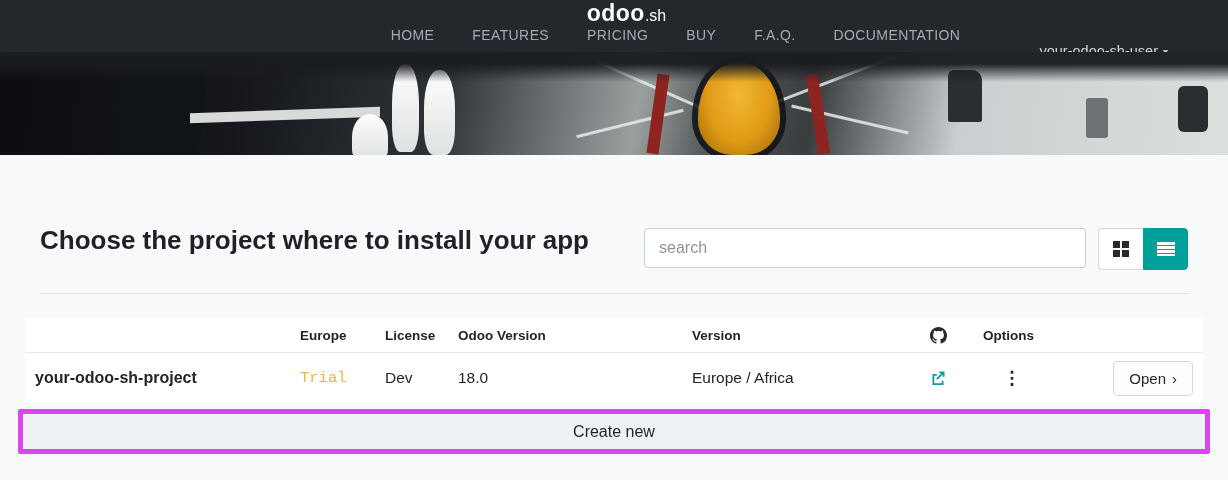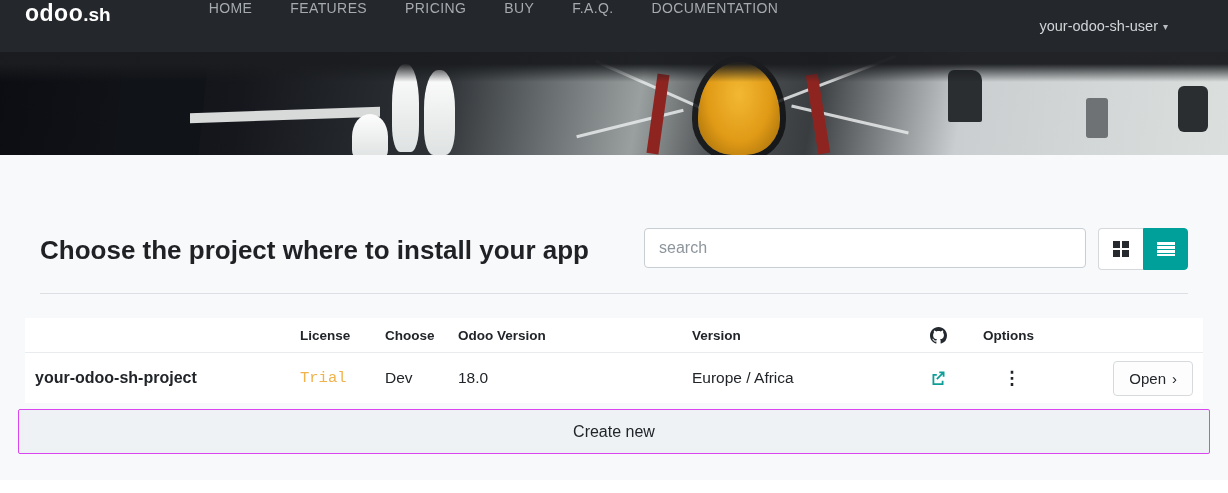--- a/index.html
+++ b/index.html
@@ -1,22 +1,22 @@
 <!DOCTYPE html>
 <html><head>
 <meta charset="utf-8">
 <style>
   * { margin:0; padding:0; box-sizing:border-box; }
   html,body { width:1228px; height:493px; overflow:hidden; background:#fff;
               font-family:"Liberation Sans", sans-serif; }
 
   
-  .navbar { height:52px; background:#24272c; display:flex; padding:0 0 0 25px; }
+  .navbar { height:52px; background:#24272c; display:flex; align-items:center; padding:0 0 0 25px;flex-direction:column; }
   .logo { color:#fff; font-weight:800; font-size:23px; letter-spacing:.5px; cursor:pointer; display:flex; align-items:baseline; }
-  .logo .suffix { font-size:19px; font-weight:700; letter-spacing:0; }
+  .logo .suffix { font-size:16px; font-weight:400; letter-spacing:0; }
   .nav-links { display:flex; gap:38px; margin-left:98px; list-style:none; }
   .nav-links li { color:#a6abb0; font-size:14px; letter-spacing:.4px; cursor:pointer; white-space:nowrap; }
   .nav-user { margin-left:auto; margin-right:60px; color:#d2d5d7; font-size:14.5px; cursor:pointer; display:flex; align-items:center; gap:5px; }
   .nav-user .caret { font-size:10px; color:#b9bdc0; }
 
   
   .hero { position:relative; height:103px; overflow:hidden;
           background:linear-gradient(100deg,#0b0d12 0%,#15171c 20%,#2e3236 36%,#9aa0a0 52%,#55585a 58%,#3a3d40 66%,#caced0 78%,#dbe0de 100%); }
   .hero .top-band { position:absolute; top:0; left:0; right:0; height:30px;
           background:linear-gradient(180deg,rgba(26,28,31,.96) 40%,rgba(26,28,31,0)); }
@@ -37,21 +37,21 @@
   .hero .st-2 { left:760px; top:28px; width:140px; transform:rotate(-21deg); }
   .hero .st-3 { left:575px; top:70px; width:110px; transform:rotate(-14deg); }
   .hero .st-4 { left:790px; top:66px; width:120px; transform:rotate(13deg); }
   .hero .chair { position:absolute; background:#2b2e31; }
   .hero .ch-1 { left:948px; top:18px; width:34px; height:52px; border-radius:6px 10px 2px 2px; }
   .hero .ch-2 { left:1178px; top:34px; width:30px; height:46px; border-radius:6px; }
   .hero .bin { position:absolute; left:1086px; top:46px; width:22px; height:40px; background:#6e7274; border-radius:3px; }
 
   
   .main { height:325px; background:#f8f9fa; padding:57px 40px 0; }
-  .head-row { display:flex; align-items:flex-end; }
+  .head-row { display:flex; align-items:center; }
   .page-title { width:560px; flex-shrink:0; font-size:26px; font-weight:700; color:#1f2124; line-height:1.45; }
   .search-area { flex:1; display:flex; margin-top:16px; margin-left:44px; gap:12px; }
   .search-input { flex:1; height:40px; border:1px solid #c9ced3; border-radius:4px; background:#fff;
                   padding:8px 14px; font-size:16px; color:#2a2e32; font-family:"Liberation Sans",sans-serif; outline:none; }
   .search-input::placeholder { color:#8d959c; }
   .toggle-group { display:flex; }
   .toggle-btn { width:45px; height:42px; display:flex; align-items:center; justify-content:center; cursor:pointer; border:1px solid #d5d9dc; background:#fff; }
   .toggle-btn.grid { border-radius:4px 0 0 4px; border-right:none; }
   .toggle-btn.list { border-radius:0 4px 4px 0; background:#00a09a; border-color:#00a09a; }
   .icon-grid { width:7px; height:7px; background:#26292d; box-shadow:9px 0 0 #26292d,0 9px 0 #26292d,9px 9px 0 #26292d; margin:-9px 9px 0 0; }
@@ -70,21 +70,21 @@
   .gh-icon svg { display:block; }
   .ext-link { cursor:pointer; display:inline-flex; }
   .kebab { margin-left:20px; font-size:18px; font-weight:700; color:#212529; cursor:pointer; line-height:1; letter-spacing:0; }
   .open-cell { text-align:right; }
   .open-btn { display:inline-flex; align-items:center; gap:6px; background:#fdfdfd; border:1px solid #d6dadd;
               border-radius:4px; padding:8px 15px; font-size:15px; color:#23272b; cursor:pointer;
               font-family:"Liberation Sans",sans-serif; }
   .open-btn .chev { font-size:15px; }
 
   
-  .create-new { margin:6px -7px 0; height:45px; background:#eff2f4; border:1px solid #d946ef; border-radius:2px;
+  .create-new { margin:6px -7px 0; height:45px; background:#eff2f4; border:5px solid #d946ef; border-radius:2px;
                 display:flex; align-items:center; justify-content:center; font-size:16px; color:#212529; cursor:pointer; }
 
   .footer-strip { height:13px; background:#fff; }
 </style>
 </head>
 <body>
 
 <header class="navbar">
   <div class="logo">
     <span>odoo</span>
@@ -138,22 +138,22 @@
         </div>
       </div>
     </div>
   </div>
 
   <hr class="divider">
 
   <div class="project-table">
     <div class="t-row t-head">
       <div></div>
+      <div>Europe</div>
       <div>License</div>
-      <div>Choose</div>
       <div>Odoo Version</div>
       <div>Version</div>
       <div class="gh-icon">
         <svg width="17" height="17" viewBox="0 0 16 16" fill="#24292f">
             <path d="M8 0C3.58 0 0 3.58 0 8c0 3.54 2.29 6.53 5.47 7.59.4.07.55-.17.55-.38 0-.19-.01-.82-.01-1.49-2.01.37-2.53-.49-2.69-.94-.09-.23-.48-.94-.82-1.13-.28-.15-.68-.52-.01-.53.63-.01 1.08.58 1.23.82.72 1.21 1.87.87 2.33.66.07-.52.28-.87.51-1.07-1.78-.2-3.64-.89-3.64-3.95 0-.87.31-1.59.82-2.15-.08-.2-.36-1.02.08-2.12 0 0 .67-.21 2.2.82.64-.18 1.32-.27 2-.27s1.36.09 2 .27c1.53-1.04 2.2-.82 2.2-.82.44 1.1.16 1.92.08 2.12.51.56.82 1.27.82 2.15 0 3.07-1.87 3.75-3.65 3.95.29.25.54.73.54 1.48 0 1.07-.01 1.93-.01 2.2 0 .21.15.46.55.38A8.01 8.01 0 0 0 16 8c0-4.42-3.58-8-8-8z"></path>
           </svg>
       </div>
       <div>Options</div>
       <div></div>
     </div>

